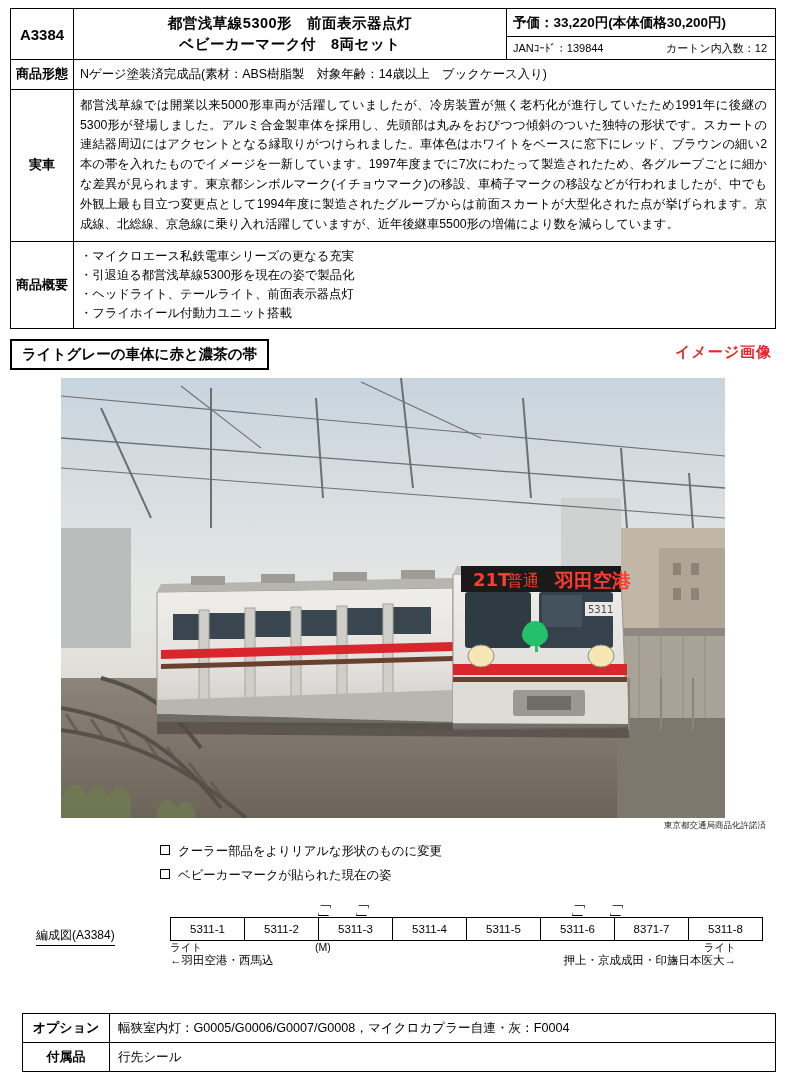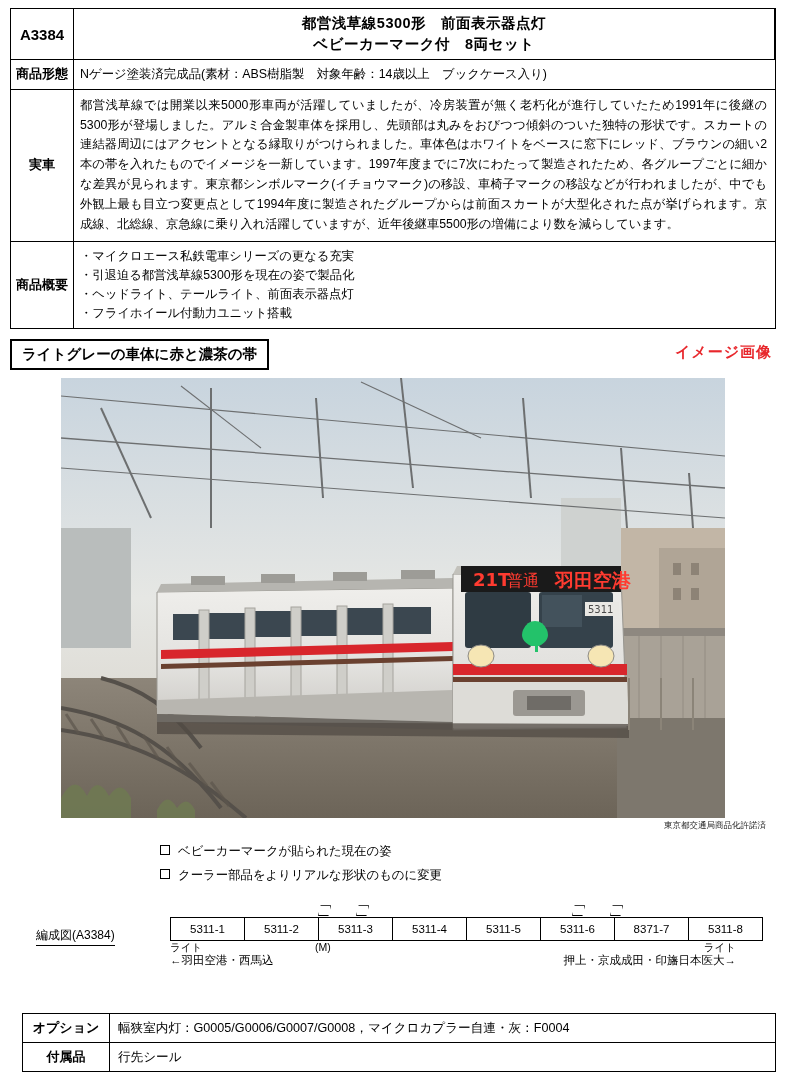--- a/index.html
+++ b/index.html
@@ -72,20 +72,27 @@
 </head>
 <body>
 
 <div class="sheet">
 
   <div class="header">
     <div class="code-cell">A3384</div>
     <div class="title-cell">
       <div>都営浅草線5300形　前面表示器点灯</div>
       <div>ベビーカーマーク付　8両セット</div>
+    </div>
+    <div class="price-col">
+      <div class="price-top">予価：33,220円(本体価格30,200円)</div>
+      <div class="price-bottom">
+        <span class="jan">JANｺｰﾄﾞ：139844</span>
+        <span class="carton">カートン内入数：12</span>
+      </div>
     </div>
   </div>
 
   <div class="tbl">
     <div class="row">
       <div class="lbl">商品形態</div>
       <div class="val kind">Nゲージ塗装済完成品(素材：ABS樹脂製　対象年齢：14歳以上　ブックケース入り)</div>
     </div>
     <div class="row">
       <div class="lbl">実車</div>
@@ -258,25 +265,25 @@
           <line x1="632" y1="300" x2="632" y2="352"></line>
         </g>
       </svg>
     </div>
 
     <div class="credit">東京都交通局商品化許諾済</div>
 
     <div class="bullets">
       <div class="b">
         <span class="sq"></span>
-        <span>ベビーカーマークが貼られた現在の姿</span>
+        <span>クーラー部品をよりリアルな形状のものに変更</span>
       </div>
       <div class="b">
         <span class="sq"></span>
-        <span>クーラー部品をよりリアルな形状のものに変更</span>
+        <span>ベビーカーマークが貼られた現在の姿</span>
       </div>
     </div>
   </div>
 
   <div class="formation">
     <div class="form-label">編成図(A3384)</div>
 
     <div class="pantos">
       <div class="panto" style="left:148px"></div>
       <div class="panto" style="left:186px"></div>

